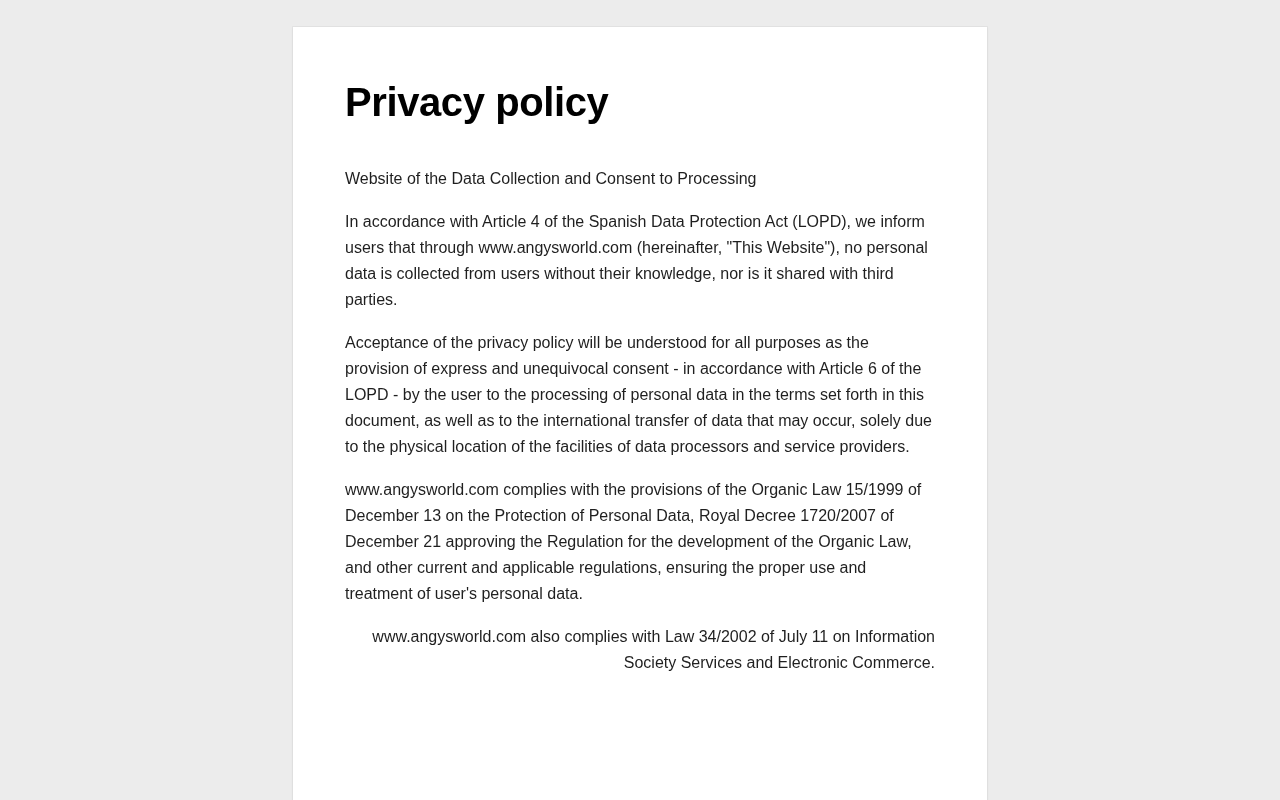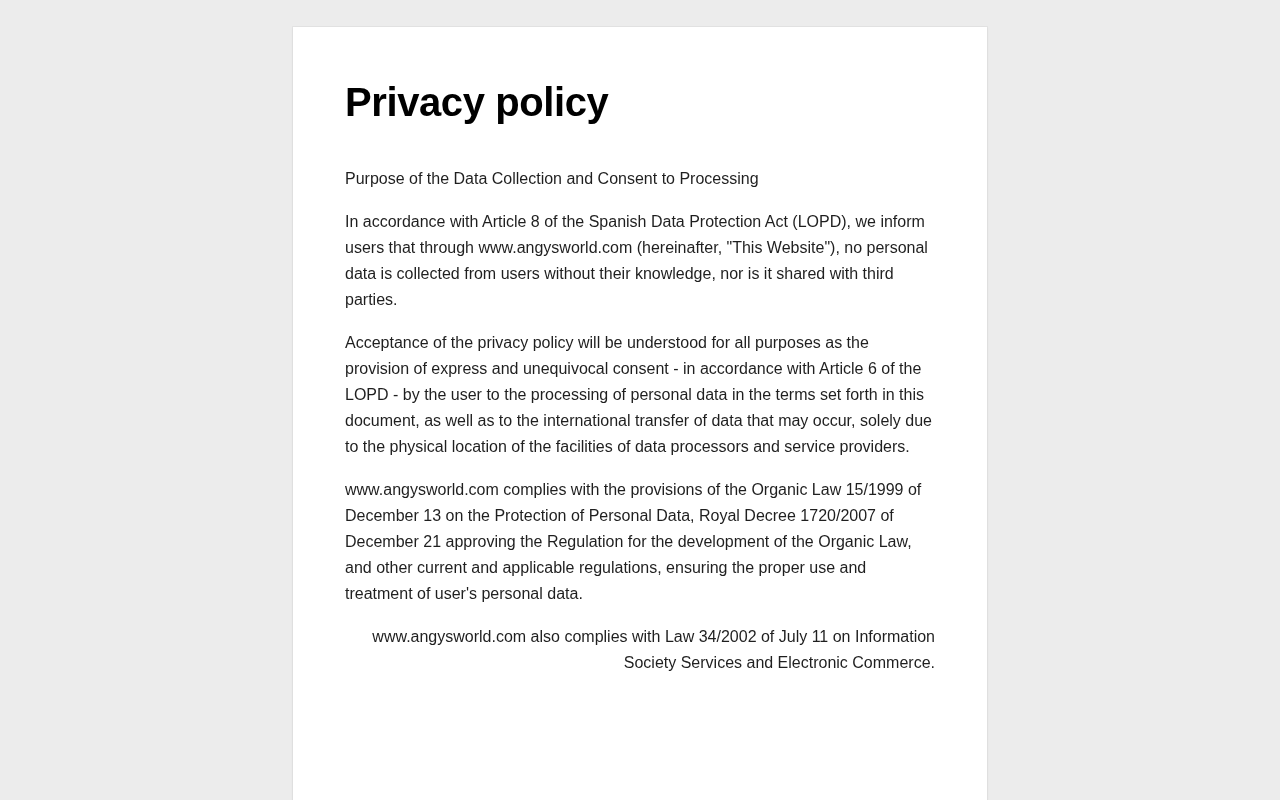--- a/index.html
+++ b/index.html
@@ -67,23 +67,23 @@
 </style>
 </head>
 <body>
 
 <div class="viewport">
   <div class="document-page">
     <div class="document-body">
 
       <h1 class="doc-title">Privacy policy</h1>
 
-      <p class="doc-paragraph">Purpose of the Data Collection and Consent to Processing</p>
+      <p class="doc-paragraph">Website of the Data Collection and Consent to Processing</p>
 
-      <p class="doc-paragraph">In accordance with Article 8 of the Spanish Data Protection Act (LOPD), we inform users that through www.angysworld.com (hereinafter, "This Website"), no personal data is collected from users without their knowledge, nor is it shared with third parties.</p>
+      <p class="doc-paragraph">In accordance with Article 4 of the Spanish Data Protection Act (LOPD), we inform users that through www.angysworld.com (hereinafter, "This Website"), no personal data is collected from users without their knowledge, nor is it shared with third parties.</p>
 
       <p class="doc-paragraph">Acceptance of the privacy policy will be understood for all purposes as the provision of express and unequivocal consent - in accordance with Article 6 of the LOPD - by the user to the processing of personal data in the terms set forth in this document, as well as to the international transfer of data that may occur, solely due to the physical location of the facilities of data processors and service providers.</p>
 
 
 
       <p class="doc-paragraph">www.angysworld.com complies with the provisions of the Organic Law 15/1999 of December 13 on the Protection of Personal Data, Royal Decree 1720/2007 of December 21 approving the Regulation for the development of the Organic Law, and other current and applicable regulations, ensuring the proper use and treatment of user's personal data.</p>
 
       <p class="doc-paragraph">www.angysworld.com also complies with Law 34/2002 of July 11 on Information Society Services and Electronic Commerce.</p>
 
     </div>

